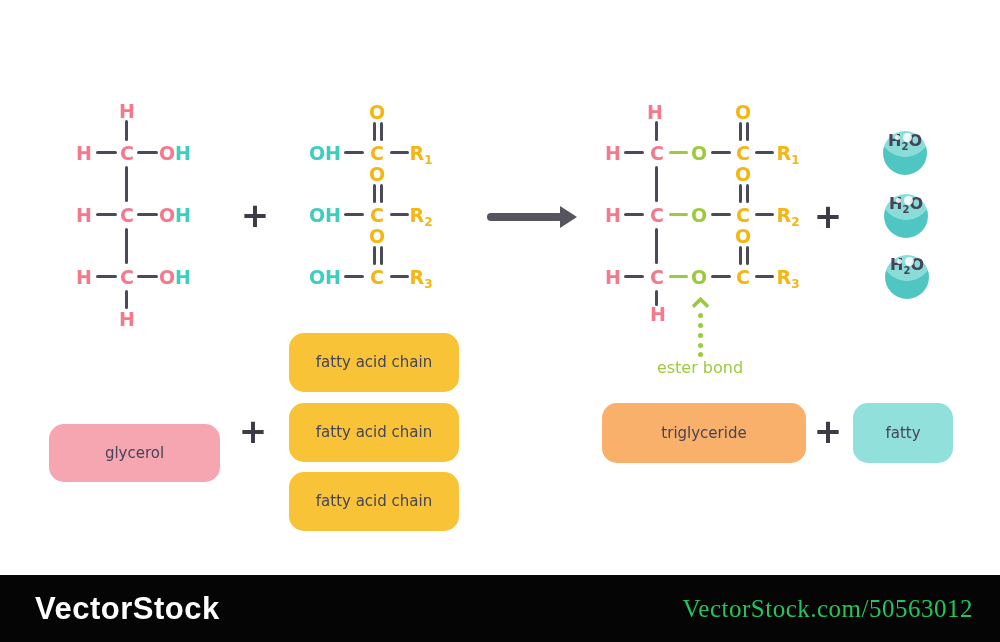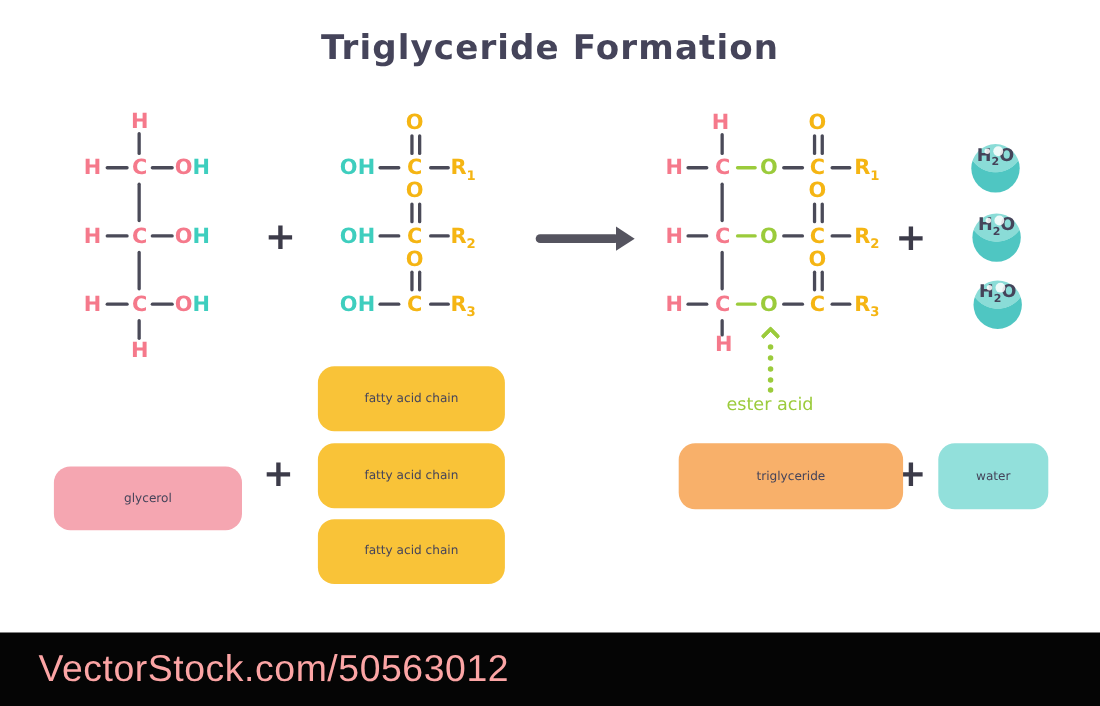--- a/index.html
+++ b/index.html
@@ -34,36 +34,35 @@
           background:radial-gradient(circle at 50% 0%, #8ADCD7 52%, #4FC6C2 53%);
           display:flex;justify-content:center;}
   .bubble .formula{color:#45445A;font-weight:bold;font-size:16px;line-height:1;margin-top:2px;}
   .bubble .formula sub{font-size:10px;line-height:0;}
   .bubble::before{content:"";position:absolute;left:12px;top:4px;width:5px;height:5px;
                   border-radius:50%;background:#fff;opacity:.85;}
   .bubble::after{content:"";position:absolute;left:20px;top:2px;width:9px;height:9px;
                  border-radius:50%;background:#fff;opacity:.85;}
   
   .box{position:absolute;border-radius:15px;display:flex;align-items:center;justify-content:center;
-       text-align:center;font-size:11px;color:#45445A;line-height:1.35;}
+       text-align:center;font-size:15px;color:#45445A;line-height:1.35;}
   
   .bar{position:absolute;left:0;bottom:0;width:100%;height:67px;background:#050505;
        display:flex;align-items:center;justify-content:space-between;
        padding:0 27px 0 35px;box-sizing:border-box;}
   .brand{color:#fff;font-family:"Liberation Sans",sans-serif;font-size:31px;font-weight:600;
          letter-spacing:.5px;}
-  .credit{color:#fca5a5;font-family:Liberation Sans, sans-serif;font-size:34px;font-weight:400;
+  .credit{color:#22c55e;font-family:Liberation Serif, serif;font-size:25px;font-weight:400;
           letter-spacing:.5px;}
 </style>
 </head>
 <body>
 
 <div class="canvas">
 
-  <h1 class="title">Triglyceride Formation</h1>
 
   <div class="structure-layer">
       <div class="bond" style="left: 96px; top: 151px; width: 21px; height: 3px; background: rgb(74, 74, 88);"></div>
       <div class="bond" style="left: 137px; top: 151px; width: 21px; height: 3px; background: rgb(74, 74, 88);"></div>
       <div class="bond" style="left: 96px; top: 213px; width: 21px; height: 3px; background: rgb(74, 74, 88);"></div>
       <div class="bond" style="left: 137px; top: 213px; width: 21px; height: 3px; background: rgb(74, 74, 88);"></div>
       <div class="bond" style="left: 96px; top: 275px; width: 21px; height: 3px; background: rgb(74, 74, 88);"></div>
       <div class="bond" style="left: 137px; top: 275px; width: 21px; height: 3px; background: rgb(74, 74, 88);"></div>
       <div class="bond" style="left: 125px; top: 120px; width: 3px; height: 21px; background: rgb(74, 74, 88);"></div>
       <div class="bond" style="left: 125px; top: 166px; width: 3px; height: 36px; background: rgb(74, 74, 88);"></div>
@@ -158,21 +157,21 @@
 
   <div class="rx-arrow-line"></div>
   <div class="rx-arrow-head"></div>
 
   <div class="ester-chevron"></div>
   <div class="ester-dot" style="top:313px"></div>
   <div class="ester-dot" style="top:323px"></div>
   <div class="ester-dot" style="top:333px"></div>
   <div class="ester-dot" style="top:343px"></div>
   <div class="ester-dot" style="top:352px"></div>
-  <div class="ester-label">ester acid</div>
+  <div class="ester-label">ester bond</div>
 
   <div class="bubble" style="left:883px;top:131px">
     <span class="formula"><span>H</span><sub>2</sub><span>O</span></span>
   </div>
   <div class="bubble" style="left:884px;top:194px">
     <span class="formula"><span>H</span><sub>2</sub><span>O</span></span>
   </div>
   <div class="bubble" style="left:885px;top:255px">
     <span class="formula"><span>H</span><sub>2</sub><span>O</span></span>
   </div>
@@ -182,24 +181,25 @@
   </div>
   <div class="box" style="left:289px;top:333px;width:170px;height:59px;background:#F9C338">
     <span>fatty acid chain</span>
   </div>
   <div class="box" style="left:289px;top:403px;width:170px;height:59px;background:#F9C338">
     <span>fatty acid chain</span>
   </div>
   <div class="box" style="left:289px;top:472px;width:170px;height:59px;background:#F9C338">
     <span>fatty acid chain</span>
   </div>
-  <div class="box" style="left:617px;top:403px;width:204px;height:60px;background:#F8B06A;flex-direction:column">
+  <div class="box" style="left:602px;top:403px;width:204px;height:60px;background:#F8B06A;flex-direction:column">
     <span>triglyceride</span>
   </div>
   <div class="box" style="left:853px;top:403px;width:100px;height:60px;background:#92E0DB">
-    <span>water</span>
+    <span>fatty</span>
   </div>
 
   <div class="bar">
+    <span class="brand">VectorStock</span>
     <span class="credit">VectorStock.com/50563012</span>
   </div>
 
 </div>
 
 </body></html>

